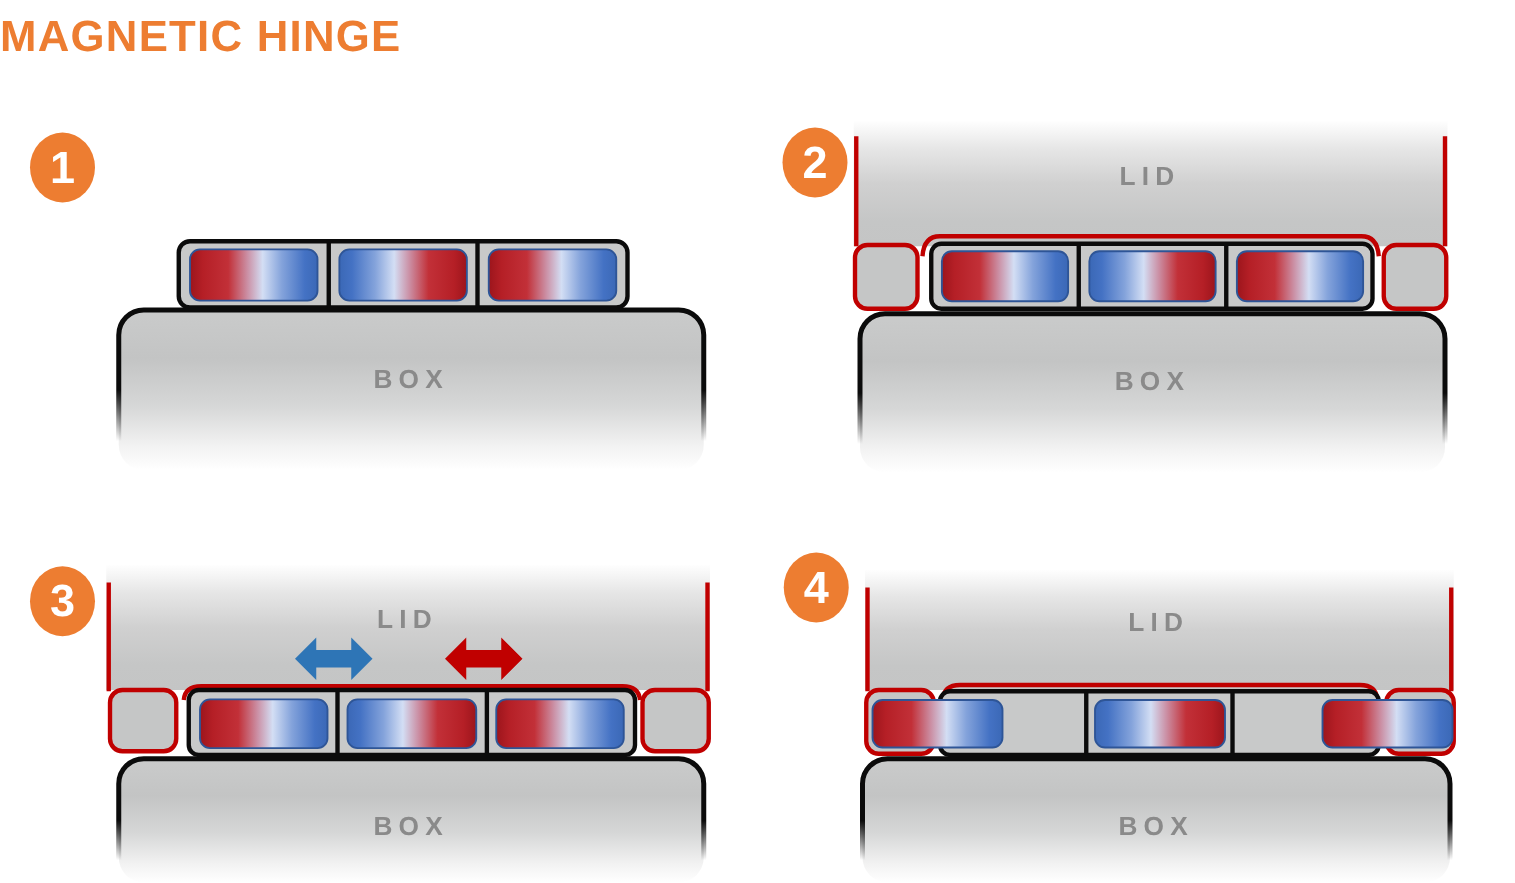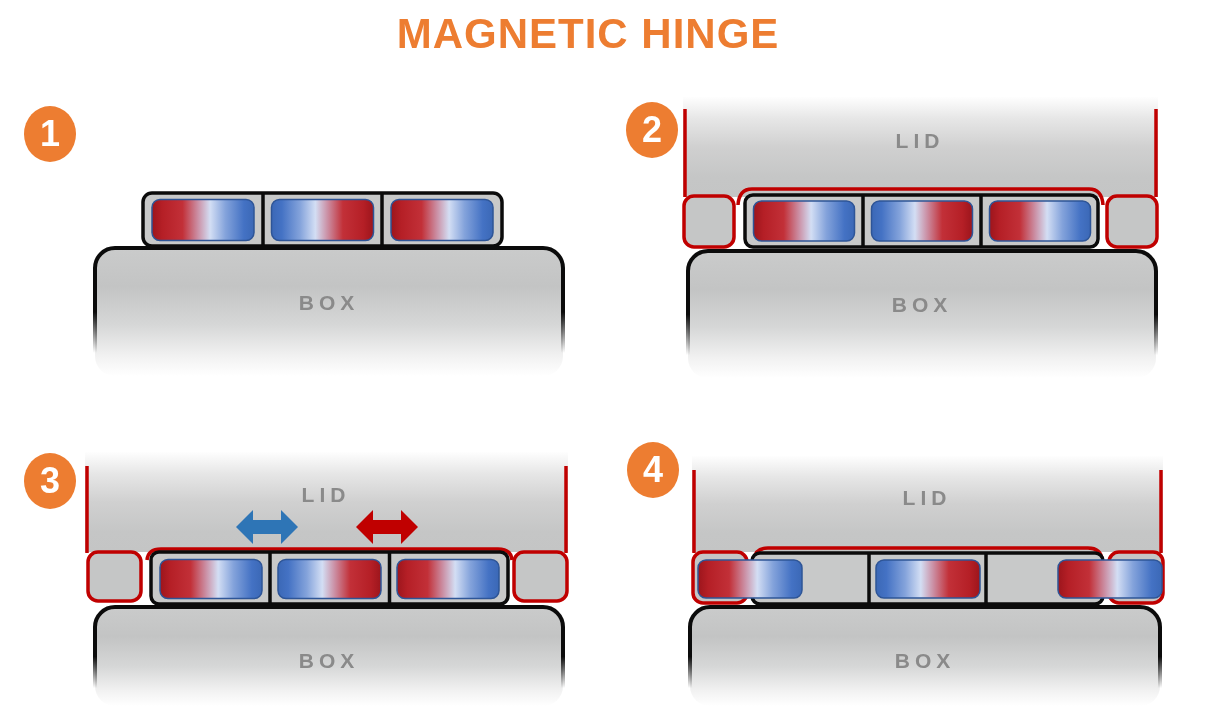--- a/index.html
+++ b/index.html
@@ -2,22 +2,22 @@
 <html style="--accent-orange: #ED7D31; --outline-red: #C00000; --outline-black: #0B0B0B; --arrow-blue: #2E75B6; --arrow-red: #C00000; --magnet-red: #B51F26; --magnet-red-deep: #9C151C; --magnet-blue: #4472C4; --magnet-blue-deep: #3B68B6; --magnet-pale: #D3DEF4; --magnet-border: #2E5597; --body-gray: #C5C6C6; --tray-gray: #C8C9C9; --label-gray: #8A8A8A; --background: #FFFFFF;"><head>
 <meta charset="utf-8">
 <style>
   html,body{margin:0;padding:0;}
   body{
     width:1212px;height:706px;position:relative;overflow:hidden;
     background:var(--background,#fff);
     font-family:"Liberation Sans",sans-serif;
   }
   .title{
-    position:absolute;top:10px;left:0;width:1176px;text-align:center;
-    font-size:42px;font-weight:bold;letter-spacing:1px;
+    position:absolute;top:10px;left:0;width:1176px;text-align:left;
+    font-size:35px;font-weight:bold;letter-spacing:1px;
     color:var(--accent-orange,#ED7D31);
   }
   .panel{position:absolute;}
   
   .lidbody{fill:url(#lid-fill);}
   .boxbody{fill:url(#box-fill);stroke:url(#box-stroke);stroke-width:4;}
   .tray{fill:var(--tray-gray,#C8C9C9);stroke:var(--outline-black,#0B0B0B);stroke-width:3.5;}
   .divider{stroke:var(--outline-black,#0B0B0B);stroke-width:3.5;}
   .magnet{stroke:var(--magnet-border,#2E5597);stroke-width:1.5;}
   .redline{stroke:var(--outline-red,#C00000);stroke-width:3.5;fill:none;}

